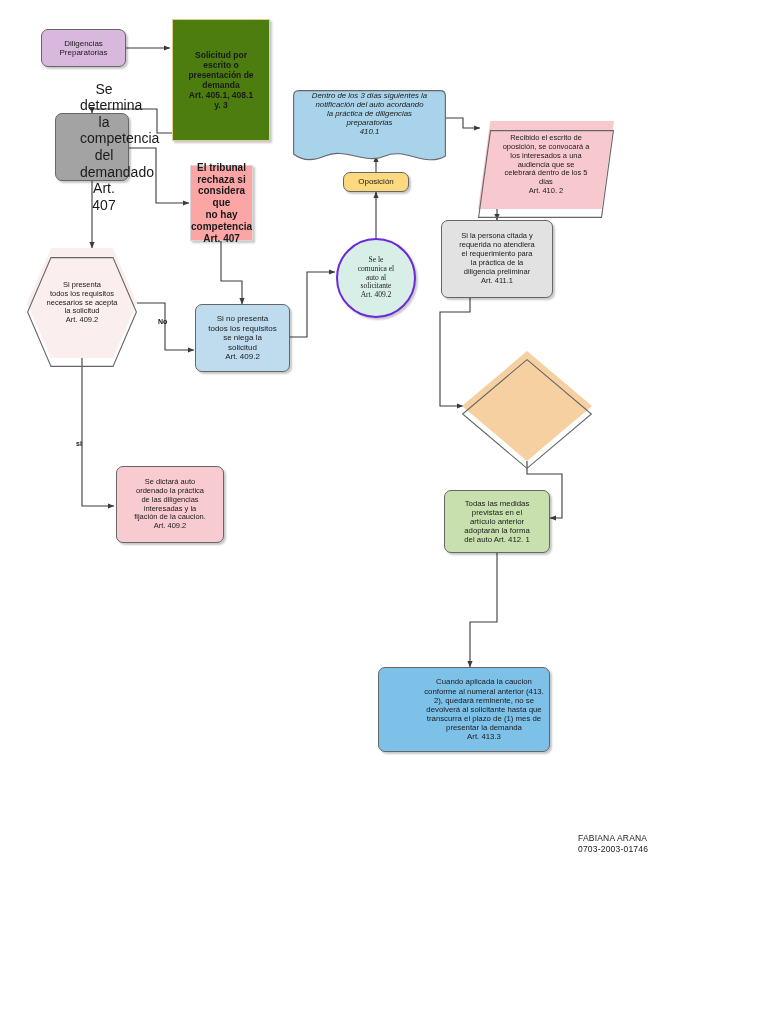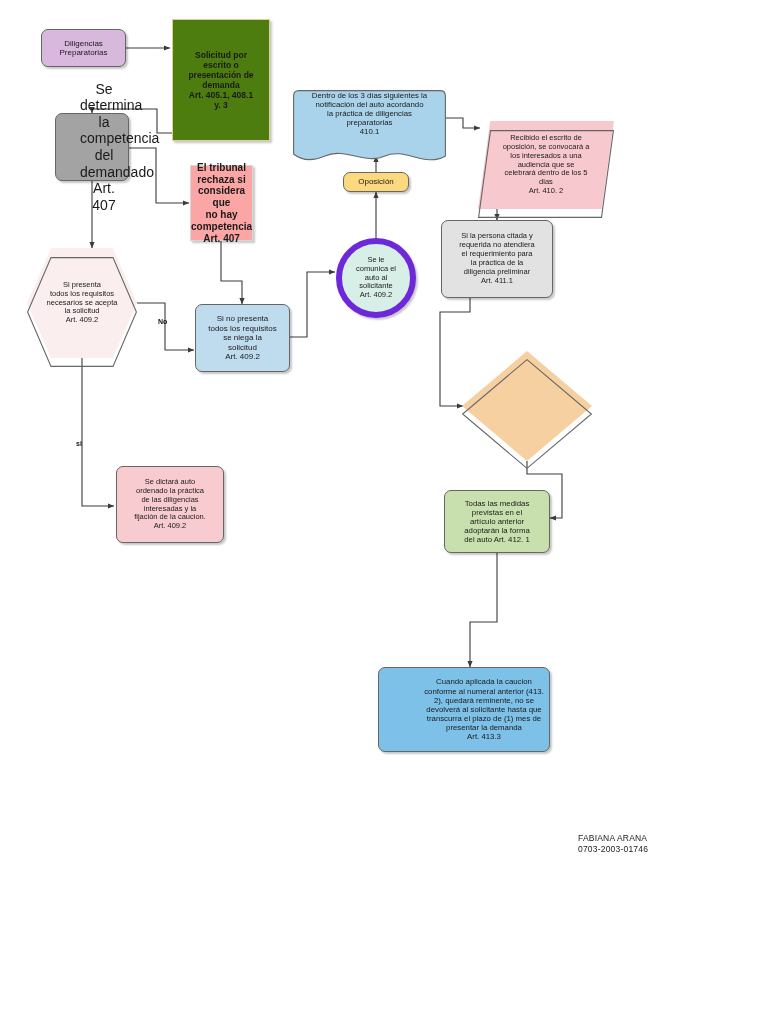--- a/index.html
+++ b/index.html
@@ -80,22 +80,23 @@
     background: transparent;
     margin-top: 36px;
   }
   .para .pfill {
     position: absolute;
     left: 0; top: 0; right: 0; bottom: 0;
     clip-path: polygon(9% 0%, 100% 0%, 91% 100%, 0% 100%);
   }
   
   .ellipse {
-    border: 6px solid #6d28d9;
+    border: 2px solid #6d28d9;
     border-radius: 50%;
+    font-family: Liberation Serif, serif;
   }
   
   .docshape {
     border: none;
     background: transparent;
   }
   .docshape .docfill {
     position: absolute;
     left: 0; top: 0; right: 0; bottom: 0;
   }
@@ -221,21 +222,21 @@
 
   <div class="node rrect shadow" style="left:116px; top:466px; width:108px; height:77px; background:#f8cbd0; font-size:7.5px;">
     <span class="txt">Se dictará auto
 ordenado la práctica
 de las diligencias
 interesadas y la
 fijación de la caucion.
 Art. 409.2</span>
   </div>
 
-  <div class="node docshape" style="left:293px; top:81px; width:153px; height:79px; font-size:7.8px;">
+  <div class="node docshape" style="left:293px; top:81px; width:153px; height:79px; font-size:7.8px;font-style:italic;">
     <div class="docfill">
       <svg viewBox="0 0 153 79" preserveAspectRatio="none">
         <path d="M0.6,6 Q0.6,0.6 6,0.6 L147,0.6 Q152.4,0.6 152.4,6 L152.4,66
                  C132,78 112,57 92,66 C72,75 52,57 32,66 C18,72 8,70 0.6,64 Z" fill="#a9d3ea" stroke="#666666" stroke-width="1.1"></path>
       </svg>
     </div>
     <span class="txt" style="margin-bottom:14px;">Dentro de los 3 días siguientes la
 notificación del auto acordando
 la práctica de diligencias
 preparatorias

